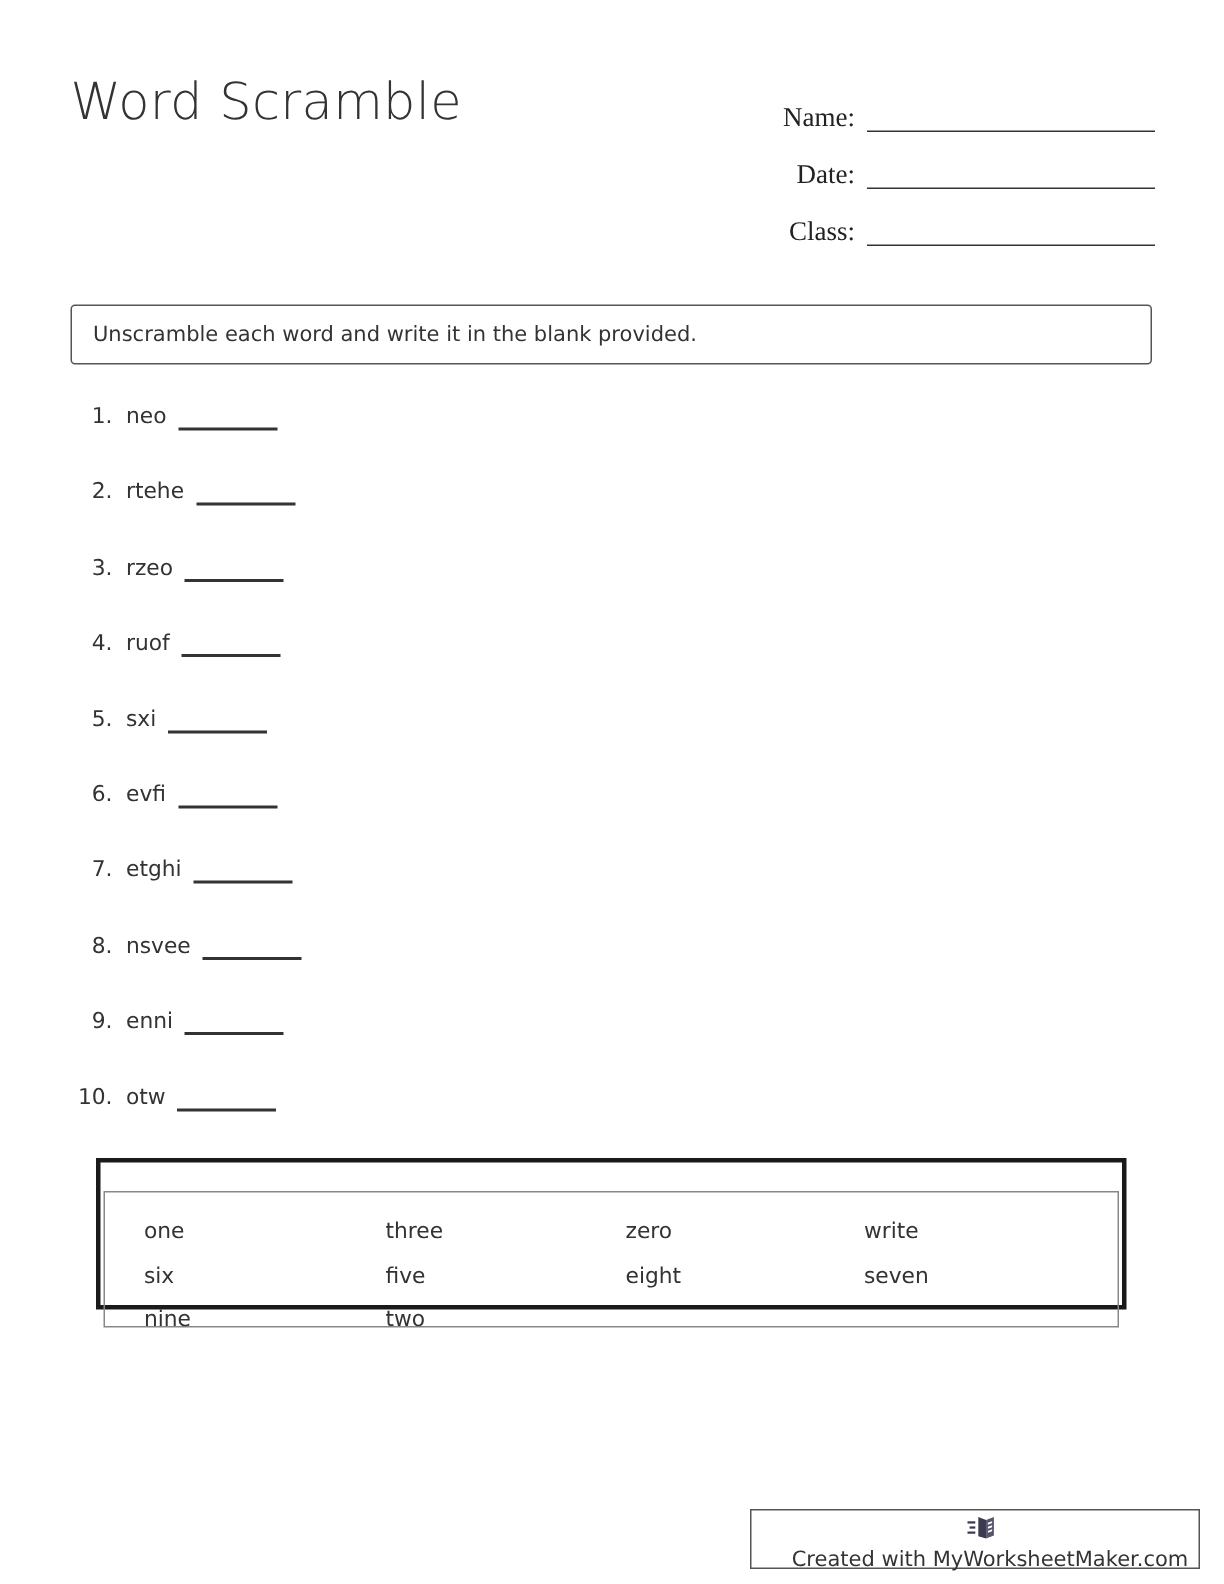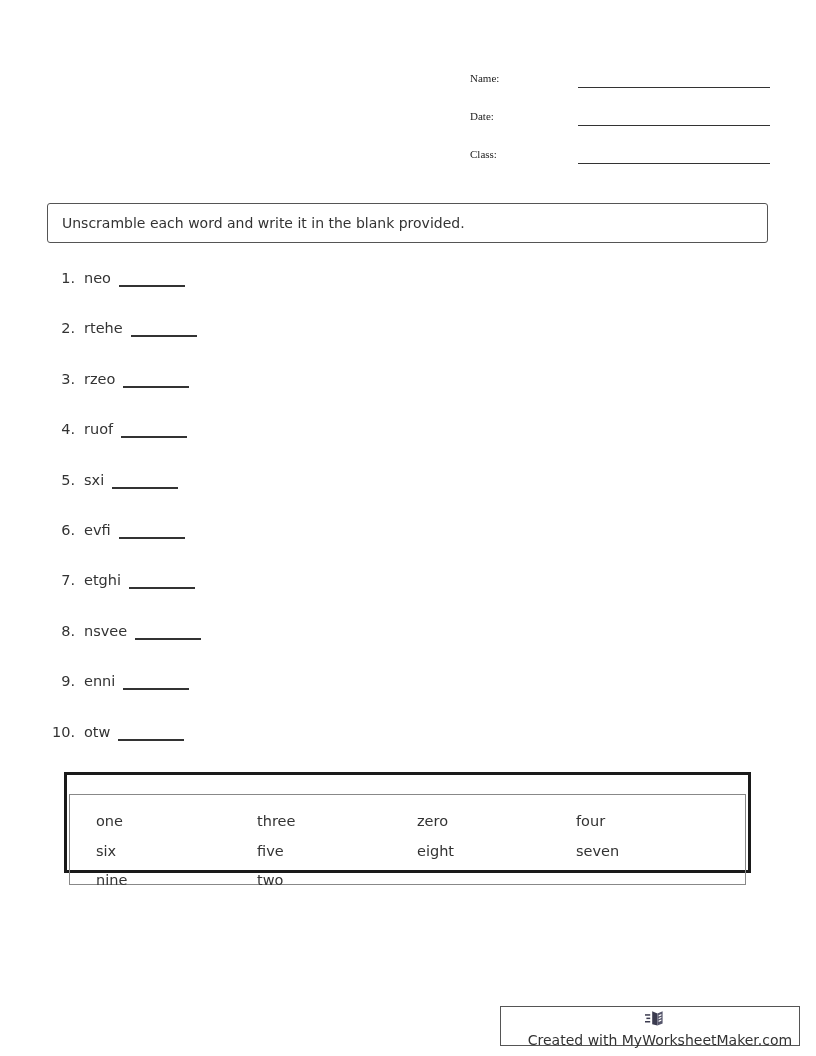--- a/index.html
+++ b/index.html
@@ -40,24 +40,24 @@
     top: 50px;
     width: 300px;
   }
   .info-row {
     display: flex;
     align-items: flex-end;
     height: 38px;
   }
   .info-label {
     width: 100px;
-    text-align: left;
+    text-align: right;
     padding-right: 8px;
     font-family: "Liberation Serif", serif;
-    font-size: 11px;
+    font-size: 18px;
     color: #222222;
     line-height: 20px;
     white-space: nowrap;
   }
   .info-line {
     flex: 1;
     border-bottom: 1.3px solid #333333;
     height: 20px;
   }
 
@@ -177,20 +177,21 @@
     font-size: 14px;
     color: #333333;
     line-height: 18px;
     white-space: nowrap;
   }
 </style>
 </head>
 <body>
 
 <div class="header">
+  <div class="title">Word Scramble</div>
 
   <div class="info-fields">
     <div class="info-row">
       <span class="info-label">Name:</span>
       <span class="info-line"></span>
     </div>
     <div class="info-row">
       <span class="info-label">Date:</span>
       <span class="info-line"></span>
     </div>
@@ -268,21 +269,21 @@
   </div>
 
 </div>
 
 <div class="word-bank">
   <div class="word-bank-inner">
     <div class="word-bank-grid">
       <span class="word-bank-cell">one</span>
       <span class="word-bank-cell">three</span>
       <span class="word-bank-cell">zero</span>
-      <span class="word-bank-cell">four</span>
+      <span class="word-bank-cell">write</span>
       <span class="word-bank-cell">six</span>
       <span class="word-bank-cell">five</span>
       <span class="word-bank-cell">eight</span>
       <span class="word-bank-cell">seven</span>
       <span class="word-bank-cell">nine</span>
       <span class="word-bank-cell">two</span>
       <span class="word-bank-cell"></span>
       <span class="word-bank-cell"></span>
     </div>
   </div>

